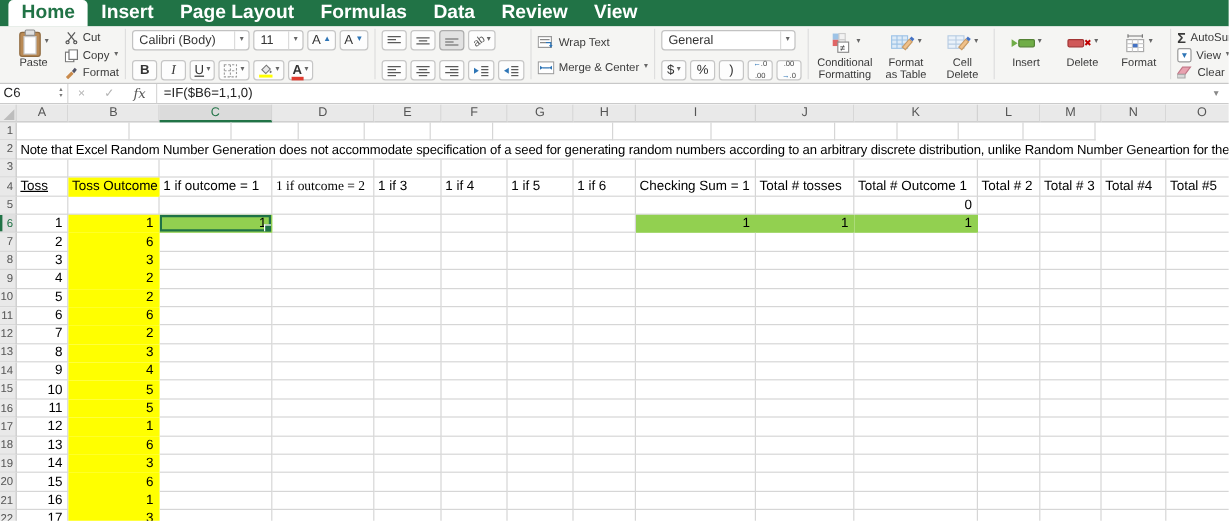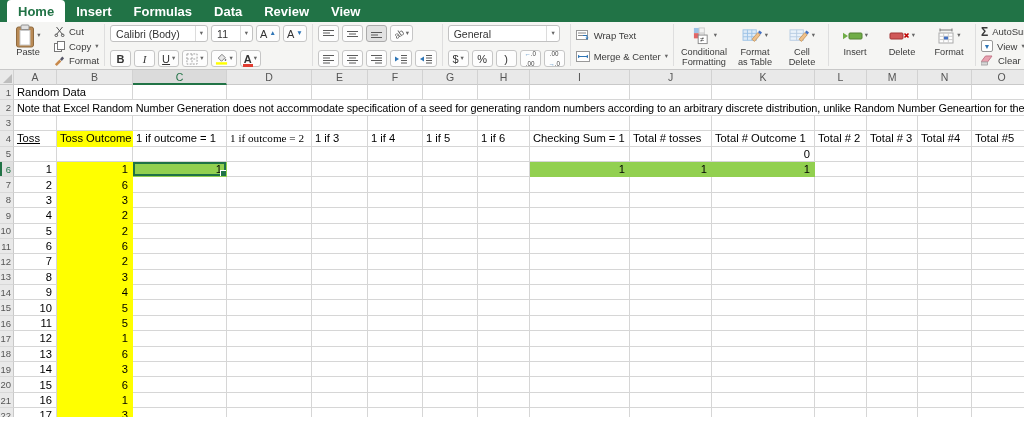--- a/index.html
+++ b/index.html
@@ -6,21 +6,21 @@
     --excel-green:#217346; --yellow:#FFFF00; --gfill:#92D050; --selb:#1F7246; --red:#E03C31;
     --grid:#D6D6D6; --hbg:#E9E9E9; --hline:#C9C9C9; --blue:#2E75B6; --rh:15.4px;
   }
   *{box-sizing:border-box;margin:0;padding:0}
   html,body{width:1024px;height:435px;overflow:hidden;background:#fff;
     font-family:"Liberation Sans",sans-serif;}
   .app{width:1024px;height:435px;overflow:hidden;display:flex;flex-direction:column}
 
   
   .tabbar{height:22px;background:var(--excel-green);display:flex;align-items:stretch;
-    color:#fff;font-size:13px;flex:none}
+    color:#fff;font-size:16px;flex:none}
   .tab{padding:0 11px;display:flex;align-items:center;font-weight:600;cursor:default;white-space:nowrap}
   .tab.active{background:#fff;color:var(--excel-green);border-radius:4px 4px 0 0;margin-left:7px;font-weight:700}
   .tabbar-right{margin-left:auto;display:flex;align-items:center;gap:28px;padding-right:12px}
   .share{display:flex;align-items:center;gap:5px;font-weight:600}
 
   
   .ribbon{height:48px;background:#F5F5F3;border-bottom:1px solid #C8C8C8;display:flex;
     padding:2px 2px 3px 2px;flex:none;overflow:hidden;color:#3A3A3A}
   .rgroup{display:flex;padding:1px 5px;border-right:1px solid #DEDEDE;gap:5px;align-items:flex-start}
   .rgroup:last-child{border-right:none}
@@ -90,20 +90,21 @@
 </style>
 </head>
 <body>
 
 <div class="app">
 
   <div class="tabbar">
     <div style="display:flex" id="tabs">
         <div class="tab active">Home</div>
         <div class="tab">Insert</div>
+        <div class="tab">Page Layout</div>
         <div class="tab">Formulas</div>
         <div class="tab">Data</div>
         <div class="tab">Review</div>
         <div class="tab">View</div>
       </div>
   </div>
 
   <div class="ribbon">
 
     <div class="rgroup">
@@ -299,45 +300,20 @@
                     <line x1="7" y1="9" x2="13" y2="9"></line>
                   </g>
                 </svg>
             </span>
           </div>
         </div>
       </div>
     </div>
 
     <div class="rgroup">
-      <div class="col2">
-        <div class="combo w112">
-          <span>General</span>
-          <span class="caret">▾</span>
-        </div>
-        <div class="rrow">
-          <div class="tbtn">
-            <span>$</span>
-            <span class="caret">▾</span>
-          </div>
-          <div class="tbtn">%</div>
-          <div class="tbtn">)</div>
-          <div class="tbtn dec">
-            <span><span class="blue">←</span><span>.0</span></span>
-            <span>.00</span>
-          </div>
-          <div class="tbtn dec">
-            <span>.00</span>
-            <span><span class="blue">→</span><span>.0</span></span>
-          </div>
-        </div>
-      </div>
-    </div>
-
-    <div class="rgroup">
       <div class="col2" style="justify-content:space-around">
         <div class="sbtn">
           <span class="icon">
             <svg width="14" height="11" viewBox="0 0 14 11">
                 <rect x="0.5" y="0.5" width="11" height="9" fill="#fff" stroke="#999"></rect>
                 <g stroke="#888">
                   <line x1="2" y1="3" x2="10" y2="3"></line>
                   <line x1="2" y1="5.5" x2="7" y2="5.5"></line>
                 </g>
                 <path d="M7 5.5 h4 v2" fill="none" stroke="#2E75B6"></path>
@@ -349,20 +325,45 @@
         <div class="sbtn">
           <span class="icon">
             <svg width="14" height="11" viewBox="0 0 14 11">
                 <rect x="0.5" y="0.5" width="13" height="10" fill="#fff" stroke="#999"></rect>
                 <line x1="4" y1="5.5" x2="10" y2="5.5" stroke="#2E75B6"></line>
                 <path d="M4.5 5.5 L2 3.8 v3.4z M9.5 5.5 L12 3.8 v3.4z" fill="#2E75B6"></path>
               </svg>
           </span>
           <span>Merge &amp; Center</span>
           <span class="caret">▾</span>
+        </div>
+      </div>
+    </div>
+
+    <div class="rgroup">
+      <div class="col2">
+        <div class="combo w112">
+          <span>General</span>
+          <span class="caret">▾</span>
+        </div>
+        <div class="rrow">
+          <div class="tbtn">
+            <span>$</span>
+            <span class="caret">▾</span>
+          </div>
+          <div class="tbtn">%</div>
+          <div class="tbtn">)</div>
+          <div class="tbtn dec">
+            <span><span class="blue">←</span><span>.0</span></span>
+            <span>.00</span>
+          </div>
+          <div class="tbtn dec">
+            <span>.00</span>
+            <span><span class="blue">→</span><span>.0</span></span>
+          </div>
         </div>
       </div>
     </div>
 
     <div class="rgroup">
       <div class="bigbtn">
         <div class="iconrow">
           <span class="icon">
             <svg width="21" height="18" viewBox="0 0 22 19">
               <rect x="3" y="1" width="5.5" height="5.5" fill="#9DC3E6"></rect>
@@ -486,20 +487,36 @@
               </svg>
           </span>
           <span>Clear</span>
 
         </div>
       </div>
 
     </div>
   </div>
 
+  <div class="fbar">
+    <div class="namebox">
+      <span>C6</span>
+      <span class="stepper">
+          <span>▲</span>
+          <span>▼</span>
+        </span>
+    </div>
+    <div class="fsep"></div>
+    <span class="fico">×</span>
+    <span class="fico">✓</span>
+    <span class="fx">fx</span>
+    <div class="fsep"></div>
+    <div class="formula">=IF($B6=1,1,0)</div>
+    <span class="fexpand">▼</span>
+  </div>
 
   <div class="sheet" id="sheet">
       <div class="hrow">
         <div class="h corner" style="width: 14px;"></div>
         <div class="h" style="width: 43px;">A</div>
         <div class="h" style="width: 76px;">B</div>
         <div class="h hsel" style="width: 94px;">C</div>
         <div class="h" style="width: 85px;">D</div>
         <div class="h" style="width: 56px;">E</div>
         <div class="h" style="width: 55px;">F</div>
@@ -508,21 +525,20 @@
         <div class="h" style="width: 100px;">I</div>
         <div class="h" style="width: 82px;">J</div>
         <div class="h" style="width: 103px;">K</div>
         <div class="h" style="width: 52px;">L</div>
         <div class="h" style="width: 51px;">M</div>
         <div class="h" style="width: 54px;">N</div>
         <div class="h" style="width: 60px;">O</div>
       </div>
       <div class="r">
         <div class="g" style="width: 14px;">1</div>
-        <div class="c" style="width: 119px;">Random Data</div>
         <div class="c" style="width: 94px;"></div>
         <div class="c" style="width: 85px;"></div>
         <div class="c" style="width: 56px;"></div>
         <div class="c" style="width: 55px;"></div>
         <div class="c" style="width: 55px;"></div>
         <div class="c" style="width: 52px;"></div>
         <div class="c" style="width: 100px;"></div>
         <div class="c" style="width: 82px;"></div>
         <div class="c" style="width: 103px;"></div>
         <div class="c" style="width: 52px;"></div>

